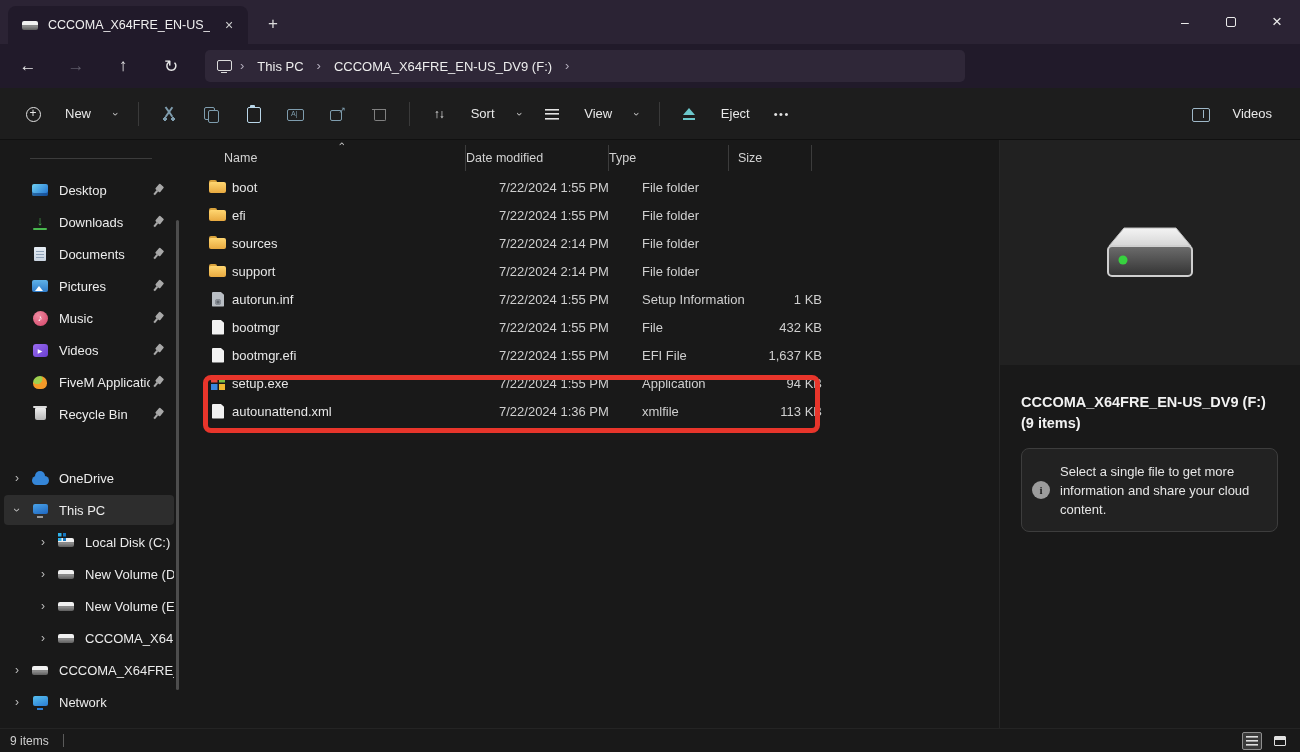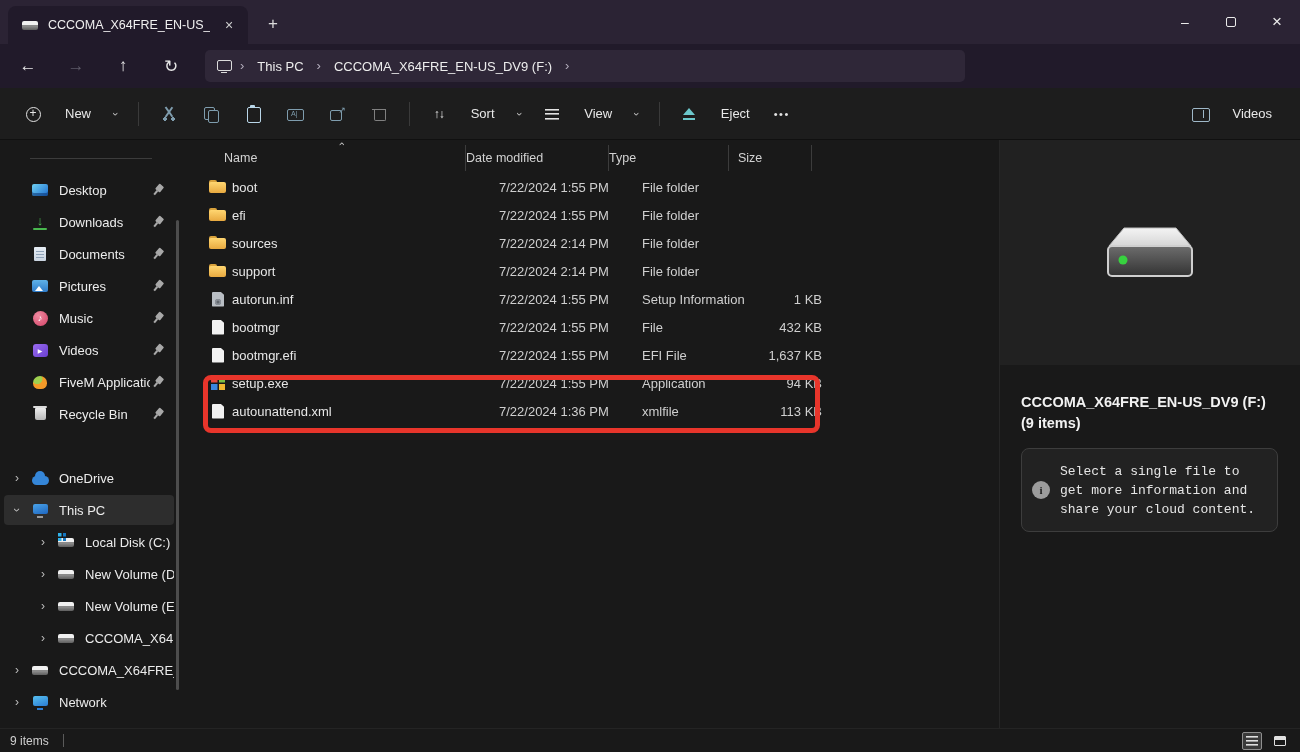--- a/index.html
+++ b/index.html
@@ -173,21 +173,21 @@
   
   .detailspane{ position:absolute; left:999px; top:140px; right:0; bottom:24px; border-left:1px solid #262626; }
   .dp-hero{ position:absolute; left:0; top:0; width:100%; height:225px; background:#212121; display:flex; align-items:center; justify-content:center; }
   .dp-title{ position:absolute; left:21px; top:252px; width:260px; font-weight:bold; font-size:14.5px; line-height:21px; color:#f2f2f2; }
   .dp-infobox{
     position:absolute; left:21px; top:308px; width:257px; min-height:84px;
     border:1px solid #3d3d3d; border-radius:8px; background:#222222;
     display:flex; align-items:center; gap:10px; padding:12px 12px 12px 10px;
   }
   .info-icon{ width:18px; height:18px; border-radius:50%; background:#9c9c9c; color:#1c1c1c; font-size:11px; font-weight:bold; display:flex; align-items:center; justify-content:center; flex:none; font-family:"Liberation Serif",serif; }
-  .dp-infotext{ font-size:13px; line-height:19px; color:#e6e6e6;font-family:Liberation Mono, monospace; }
+  .dp-infotext{ font-size:13px; line-height:19px; color:#e6e6e6; }
 
   
   .statusbar{ position:absolute; left:0; bottom:0; width:100%; height:24px; background:#191919; border-top:1px solid #242424; display:flex; align-items:center; padding:0 10px; color:#cfcfcf; font-size:12px; }
   .sb-count-sep{ width:1px; height:13px; background:#5a5a5a; margin-left:14px; }
   .sb-view-btns{ margin-left:auto; display:flex; gap:8px; }
   .sb-btn{ position:relative; width:20px; height:18px; border-radius:2px; display:flex; align-items:center; justify-content:center; }
   .sb-btn.selected{ border:1px solid #8f8f8f; background:#3a3a3a; }
   .i-list-lines{ width:12px; height:10px; background:
       linear-gradient(#e0e0e0,#e0e0e0) 0 0/12px 1.6px no-repeat,
       linear-gradient(#e0e0e0,#e0e0e0) 0 4.2px/12px 1.6px no-repeat,

